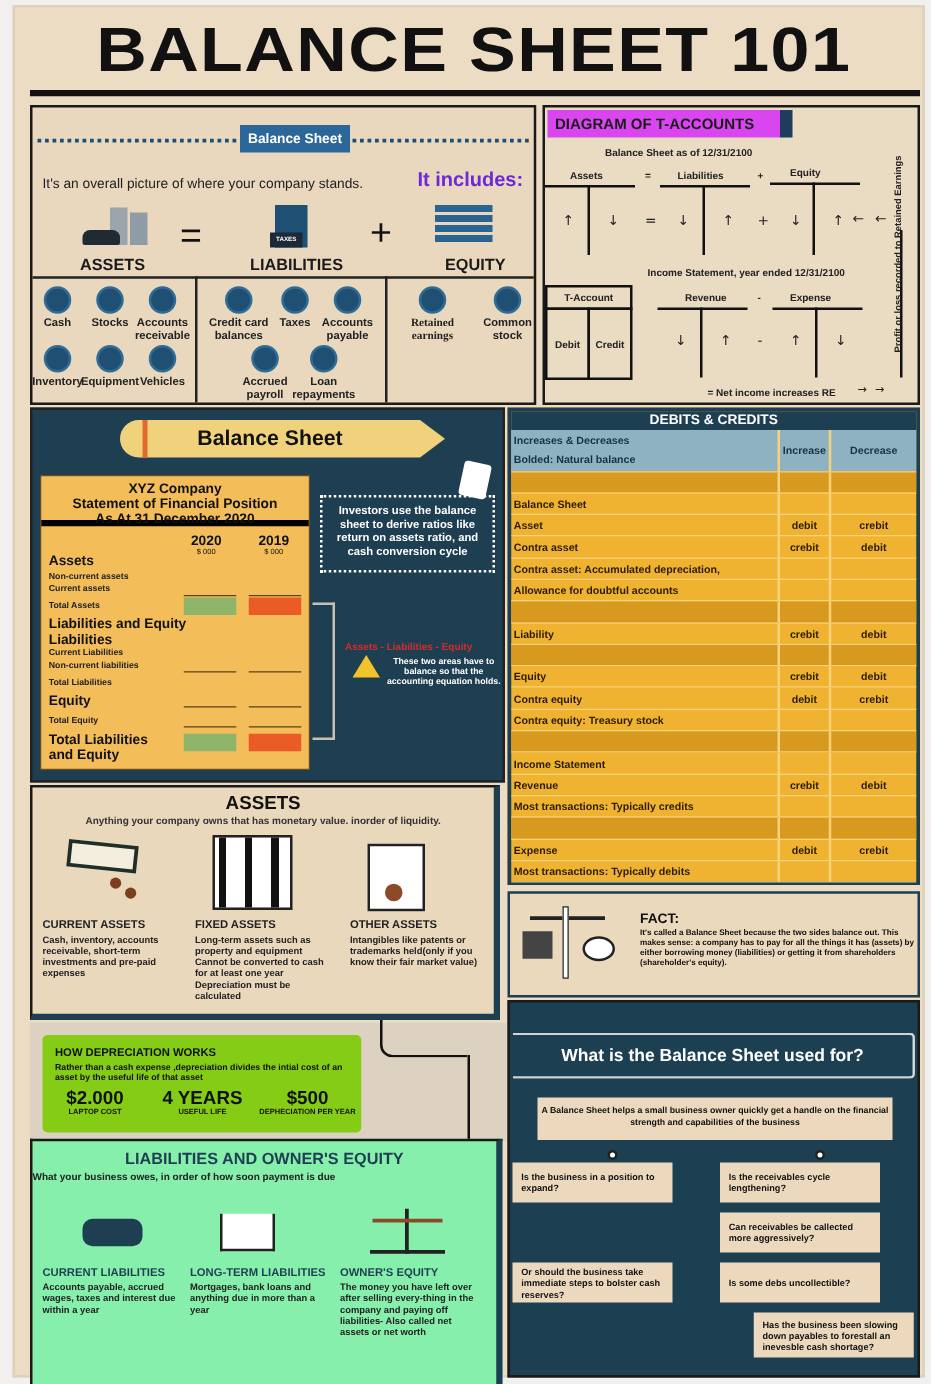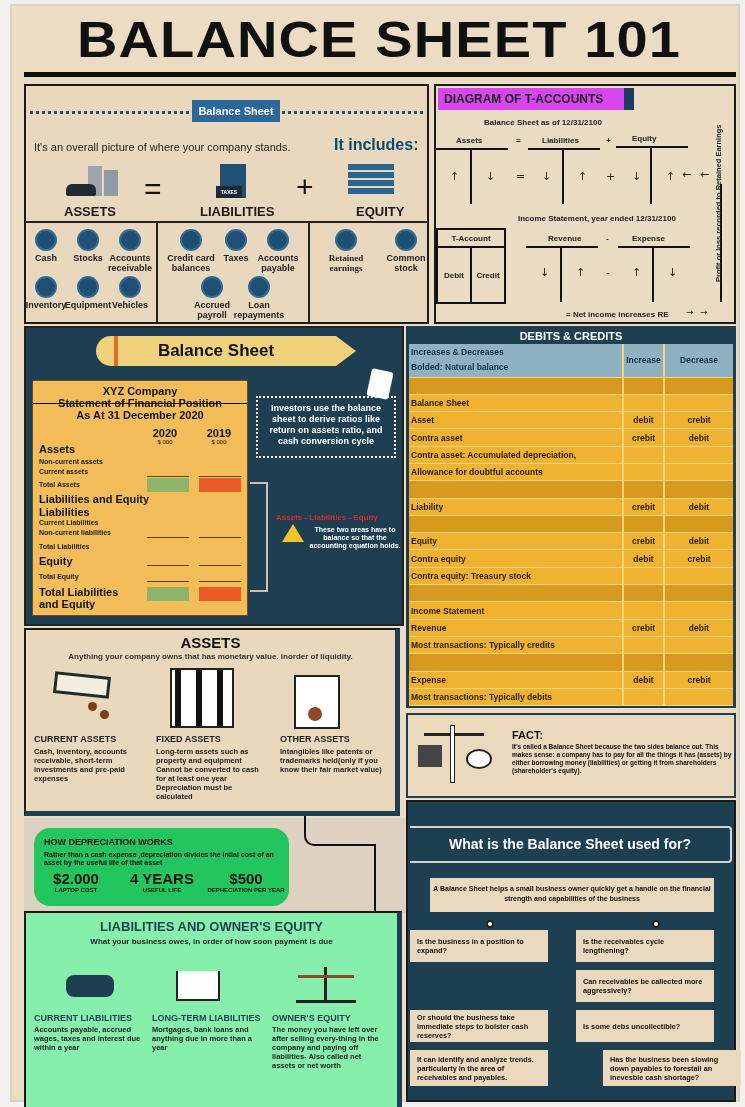--- a/index.html
+++ b/index.html
@@ -6,21 +6,21 @@
   body { width: 745px; height: 1107px; background: #f2f0ee; font-family: "Liberation Sans", sans-serif; overflow: hidden; }
   .poster { position: absolute; left: 10px; top: 4px; width: 730px; height: 1098px; background: #ecdcc4; border: 2px solid #ded1bd; }
   .title { position: absolute; left: 12px; top: 6px; width: 710px; text-align: center; font: 900 50px/56px "Liberation Sans", sans-serif; letter-spacing: 1px; color: #111; transform: scaleX(1.12); transform-origin: center; }
   .title-rule { position: absolute; left: 12px; top: 66px; width: 712px; height: 5px; background: #111; }
   .panel { position: absolute; border: 2px solid #1a1a1a; }
   
   #p-bs { left: 12px; top: 78px; width: 405px; height: 240px; background: #e9d8bd; }
   .dots { position: absolute; left: 4px; right: 4px; top: 25px; border-top: 3px dotted #1e4e74; }
   .bs-tag { position: absolute; left: 166px; top: 14px; width: 88px; height: 22px; background: #2c679a; color: #fff; font: bold 11px/22px "Liberation Sans", sans-serif; text-align: center; }
   .bs-sub { position: absolute; left: 8px; top: 55px; font: 11px "Liberation Sans", sans-serif; color: #222; }
-  .bs-includes { position: absolute; left: 308px; top: 50px; font: bold 16px "Liberation Sans", sans-serif; color: #0c4a6e; }
+  .bs-includes { position: absolute; left: 308px; top: 50px; font: bold 16px "Liberation Sans", sans-serif; color: #6d28d9; }
   .big-word { position: absolute; top: 118px; font: bold 13px "Liberation Sans", sans-serif; color: #1a1a1a; }
   .op { position: absolute; font: 30px "Liberation Sans", sans-serif; color: #111; }
   .grid-line-h { position: absolute; left: 0; right: 0; top: 135px; height: 2px; background: #222; }
   .grid-line-v { position: absolute; top: 135px; bottom: 0; width: 2px; background: #222; }
   .icon-item { position: absolute; width: 60px; text-align: center; font: bold 9px/10px "Liberation Sans", sans-serif; color: #222; }
   .ico { width: 22px; height: 22px; border-radius: 50%; background: #1f4f72; margin: 0 auto 2px; border: 2px solid #2f6d96; }
   
   #p-ta { left: 422px; top: 78px; width: 302px; height: 240px; background: #eadbc3; }
   .ta-head { position: absolute; left: 2px; top: 2px; width: 186px; height: 22px; background: #d946ef; font: bold 12px/22px "Liberation Sans", sans-serif; padding-left: 6px; color: #1a1a1a; }
   .ta-head-blk { position: absolute; left: 188px; top: 2px; width: 10px; height: 22px; background: #1e3d5c; }
@@ -29,21 +29,21 @@
   .t-v { position: absolute; width: 2px; background: #111; }
   .arrow { position: absolute; font: 11px "DejaVu Sans", sans-serif; color: #222; }
   .ta-box { position: absolute; border: 2px solid #111; font: bold 8px "Liberation Sans", sans-serif; color: #222; display: flex; align-items: center; justify-content: center; }
   .ta-vert { position: absolute; left: 270px; top: 108px; font: bold 7.5px/9px "Liberation Sans", sans-serif; color: #222; transform: rotate(-90deg); transform-origin: left top; white-space: nowrap; }
   
   #p-dark { left: 12px; top: 320px; width: 380px; height: 300px; background: #1e3f52; border: 2px solid #222; }
   .pencil { position: absolute; left: 70px; top: 8px; width: 240px; height: 30px; background: #f1d27c; border-radius: 15px 0 0 15px; font: bold 17px/30px "Liberation Sans", sans-serif; text-align: center; color: #111; }
   .pencil:before { content: ""; position: absolute; left: 18px; top: 0; width: 4px; height: 30px; background: #e16a2c; }
   .pencil:after { content: ""; position: absolute; right: -20px; top: 0; border-left: 20px solid #f1d27c; border-top: 15px solid transparent; border-bottom: 15px solid transparent; }
   .stmt { position: absolute; left: 6px; top: 52px; width: 216px; height: 236px; background: #f3bd5a; border: 1px solid #6b4d20; }
-  .stmt-head { text-align: center; font: bold 11px/12px "Liberation Sans", sans-serif; color: #111; padding-top: 4px; border-bottom: 1px solid #000000; height: 23px; }
+  .stmt-head { text-align: center; font: bold 11px/12px "Liberation Sans", sans-serif; color: #111; padding-top: 4px; border-bottom: 5px solid #000000; height: 40px; }
   .stmt-row { position: absolute; left: 6px; font: bold 7px "Liberation Sans", sans-serif; color: #222; }
   .stmt-row.big { font: bold 11px "Liberation Sans", sans-serif; color: #111; }
   .yr { position: absolute; top: 46px; font: bold 11px "Liberation Sans", sans-serif; text-align: center; width: 40px; color: #111; }
   .yr small { display: block; font: 6px "Liberation Sans", sans-serif; }
   .cell-g { position: absolute; width: 42px; height: 14px; background: #8fb56b; }
   .cell-o { position: absolute; width: 42px; height: 14px; background: #ea5b26; }
   .uline { position: absolute; width: 42px; height: 1px; background: #5a4318; }
   .invest { position: absolute; left: 230px; top: 68px; width: 140px; height: 62px; border: 2px dotted #fff; color: #fff; font: bold 9px/11px "Liberation Sans", sans-serif; text-align: center; padding-top: 5px; }
   .doc-icon { position: absolute; left: 343px; top: 42px; width: 22px; height: 28px; background: #fff; border-radius: 3px; transform: rotate(12deg); }
   .bracket { position: absolute; left: 224px; top: 154px; width: 18px; height: 110px; border: 2px solid #c8c0b0; border-left: none; }
@@ -67,47 +67,47 @@
   .as-col { position: absolute; top: 104px; width: 110px; }
   .as-col h4 { font: bold 9px "Liberation Sans", sans-serif; color: #222; margin-bottom: 3px; }
   .as-col p { font: bold 7.5px/9px "Liberation Sans", sans-serif; color: #222; }
   .bill { position: absolute; left: 28px; top: 44px; width: 56px; height: 22px; background: #f4eede; border: 3px solid #1f2f27; transform: rotate(6deg); }
   .coin { position: absolute; width: 9px; height: 9px; border-radius: 50%; background: #7e3d1c; }
   .bldg { position: absolute; left: 144px; top: 38px; width: 64px; height: 60px; border: 2px solid #222; background: repeating-linear-gradient(90deg,#fff 0 3px,#111 3px 9px,#fff 9px 21px); }
   .cert { position: absolute; left: 268px; top: 45px; width: 46px; height: 54px; background: #fff; border: 2px solid #222; }
   .cert:after { content: ""; position: absolute; left: 12px; top: 30px; width: 14px; height: 14px; border-radius: 50%; background: #8d4a29; }
   
   #p-dep { left: 12px; top: 812px; width: 382px; height: 95px; background: #ddd2c1; }
-  .dep-box { position: absolute; left: 10px; top: 10px; width: 255px; height: 78px; background: #22c55e; border-radius: 16px; }
+  .dep-box { position: absolute; left: 10px; top: 10px; width: 255px; height: 78px; background: #84cc16; border-radius: 4px; }
   .dep-title { position: absolute; left: 10px; top: 9px; font: bold 9px "Liberation Sans", sans-serif; color: #111; }
   .dep-text { position: absolute; left: 10px; top: 23px; font: bold 7px/8px "Liberation Sans", sans-serif; color: #111; width: 240px; }
   .dep-stat { position: absolute; top: 42px; width: 80px; text-align: center; font: bold 15px "Liberation Sans", sans-serif; color: #111; }
   .dep-stat small { display: block; font: bold 6px/7px "Liberation Sans", sans-serif; }
   .flow { position: absolute; left: 280px; top: -2px; width: 70px; height: 30px; border: 2px solid #111; border-top: none; border-right: none; border-radius: 0 0 0 10px; }
   .flow2 { position: absolute; left: 350px; top: 26px; width: 2px; height: 68px; background: #111; }
   
   #p-liab { left: 12px; top: 905px; width: 378px; height: 246px; background: #86efac; border: 2px solid #1a1a1a; border-right: 5px solid #1e3f52; border-bottom: 5px solid #1e3f52; }
   .li-title { position: absolute; left: 0; right: 0; top: 6px; text-align: center; font: bold 13px "Liberation Sans", sans-serif; color: #1e3f52; }
-  .li-sub { position: absolute; left: 0; right: 0; top: 24px; text-align: center; font: bold 8px "Liberation Sans", sans-serif; color: #222; }
+  .li-sub { position: absolute; left: 0; right: 0; top: 24px; font: bold 8px "Liberation Sans", sans-serif; color: #222; }
   .li-col { position: absolute; top: 100px; width: 110px; }
   .li-col h4 { font: bold 9px/10px "Liberation Sans", sans-serif; color: #1e3f52; margin-bottom: 2px; }
   .li-col p { font: bold 7.5px/9px "Liberation Sans", sans-serif; color: #222; }
   
   #p-fact { left: 394px; top: 707px; width: 330px; height: 85px; background: #ebd9bd; border: 2px solid #1e3f52; }
   .fact-h { position: absolute; left: 104px; top: 14px; font: bold 11px "Liberation Sans", sans-serif; color: #111; }
   .fact-p { position: absolute; left: 104px; top: 28px; width: 220px; font: bold 6.5px/8px "Liberation Sans", sans-serif; color: #111; }
   .scale-post { position: absolute; left: 42px; top: 10px; width: 5px; height: 58px; background: #fff; border: 1px solid #222; }
   .scale-beam { position: absolute; left: 16px; top: 18px; width: 60px; height: 3px; background: #222; }
   .scale-l { position: absolute; left: 10px; top: 30px; width: 24px; height: 22px; background: #444; }
   .scale-r { position: absolute; left: 58px; top: 34px; width: 26px; height: 20px; border-radius: 50%; background: #fff; border: 2px solid #222; }
   
   #p-used { left: 394px; top: 794px; width: 330px; height: 302px; background: #1d3f52; border: 2px solid #1a1a1a; }
   .used-title { position: absolute; left: 2px; right: 2px; top: 24px; height: 37px; border-top: 2px solid #cfd6d8; border-bottom: 2px solid #cfd6d8; border-right: 2px solid #cfd6d8; border-radius: 0 4px 4px 0; color: #fff; font: bold 14px/33px "Liberation Sans", sans-serif; text-align: center; }
   .used-desc { position: absolute; left: 22px; top: 76px; width: 284px; height: 34px; background: #ecd9bd; font: bold 7px/10px "Liberation Sans", sans-serif; text-align: center; padding-top: 6px; color: #111; }
-  .q { position: absolute; width: 138px; height: 32px; background: #ecd9bd; font: bold 7.3px/9px "Liberation Sans", sans-serif; color: #111; padding: 7px 7px; display: flex; align-items: center; }
+  .q { position: absolute; width: 128px; height: 32px; background: #ecd9bd; font: bold 7.3px/9px "Liberation Sans", sans-serif; color: #111; padding: 7px 7px; display: flex; align-items: center; }
   .pin { position: absolute; top: 118px; width: 8px; height: 8px; border-radius: 50%; background: #fff; border: 2px solid #222; }
 </style>
 </head>
 <body>
 
 <div class="poster">
   <div class="title">BALANCE SHEET 101</div>
   <div class="title-rule"></div>
 
   <div class="panel" id="p-bs">
@@ -431,16 +431,15 @@
   <div class="panel" id="p-used">
     <div class="used-title">What is the Balance Sheet used for?</div>
     <div class="used-desc">A Balance Sheet helps a small business owner quickly get a handle on the financial strength and capabilities of the business</div>
     <div class="pin" style="left:78px;"></div>
     <div class="pin" style="left:244px;"></div>
     <div class="q" style="left:2px;top:128px;">Is the business in a position to expand?</div>
     <div class="q" style="left:168px;top:128px;">Is the receivables cycle lengthening?</div>
     <div class="q" style="left:168px;top:168px;">Can receivables be callected more aggressively?</div>
     <div class="q" style="left:2px;top:208px;">Or should the business take immediate steps to bolster cash reserves?</div>
     <div class="q" style="left:168px;top:208px;">Is some debs uncollectible?</div>
-    <div class="q" style="left:2px;top:248px;height:36px;">It can identify and analyze trends. particularty in the area of receivables and payables.</div>
     <div class="q" style="left:168px;top:248px;height:36px;margin-left:27px;">Has the business been slowing down payables to forestall an inevesble cash shortage?</div>
   </div>
 </div>
 
 </body></html>

